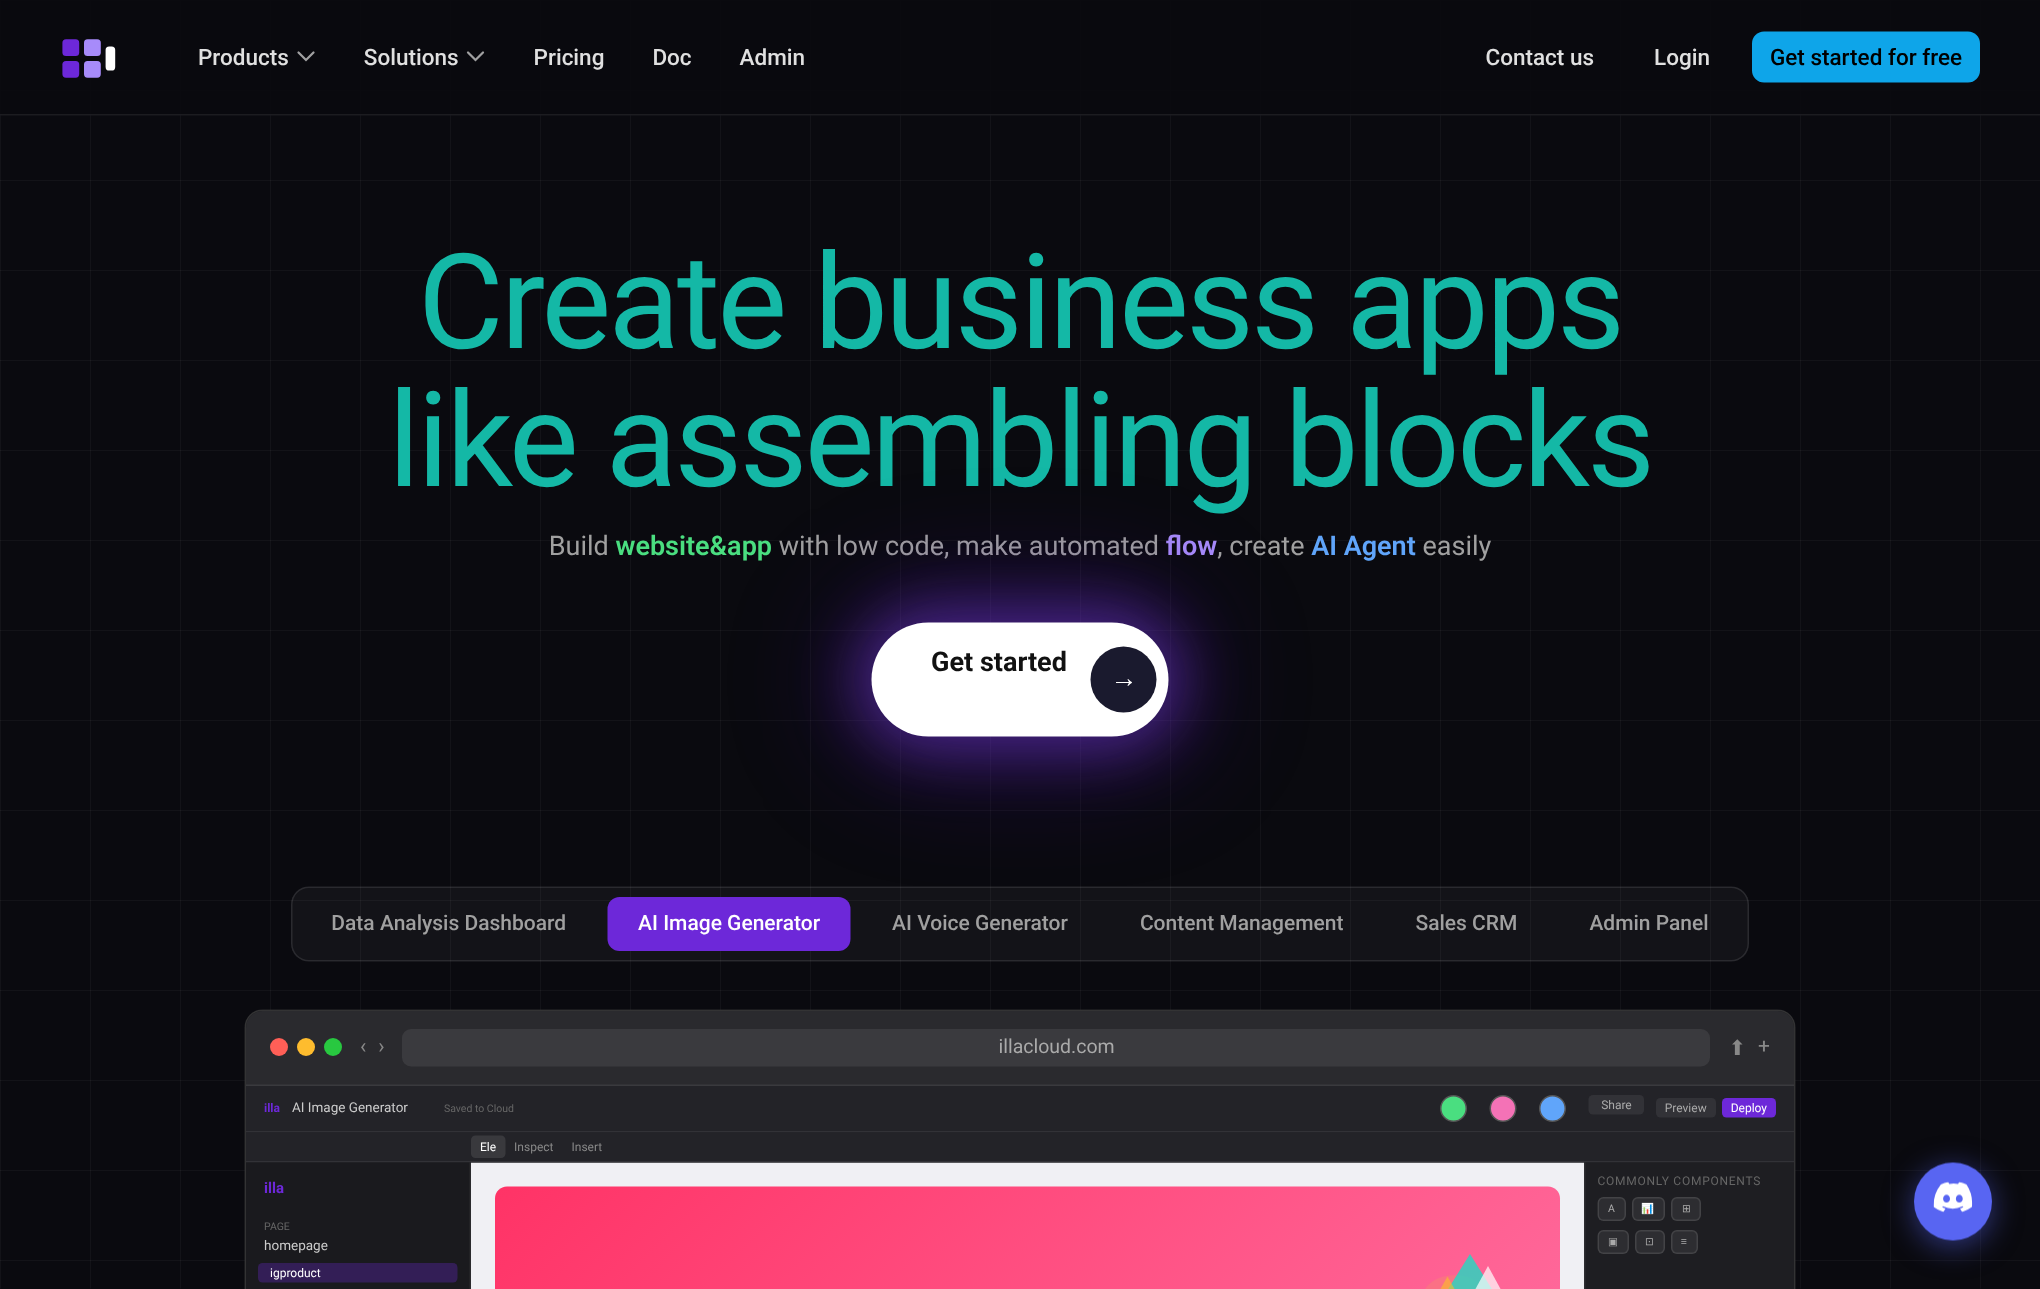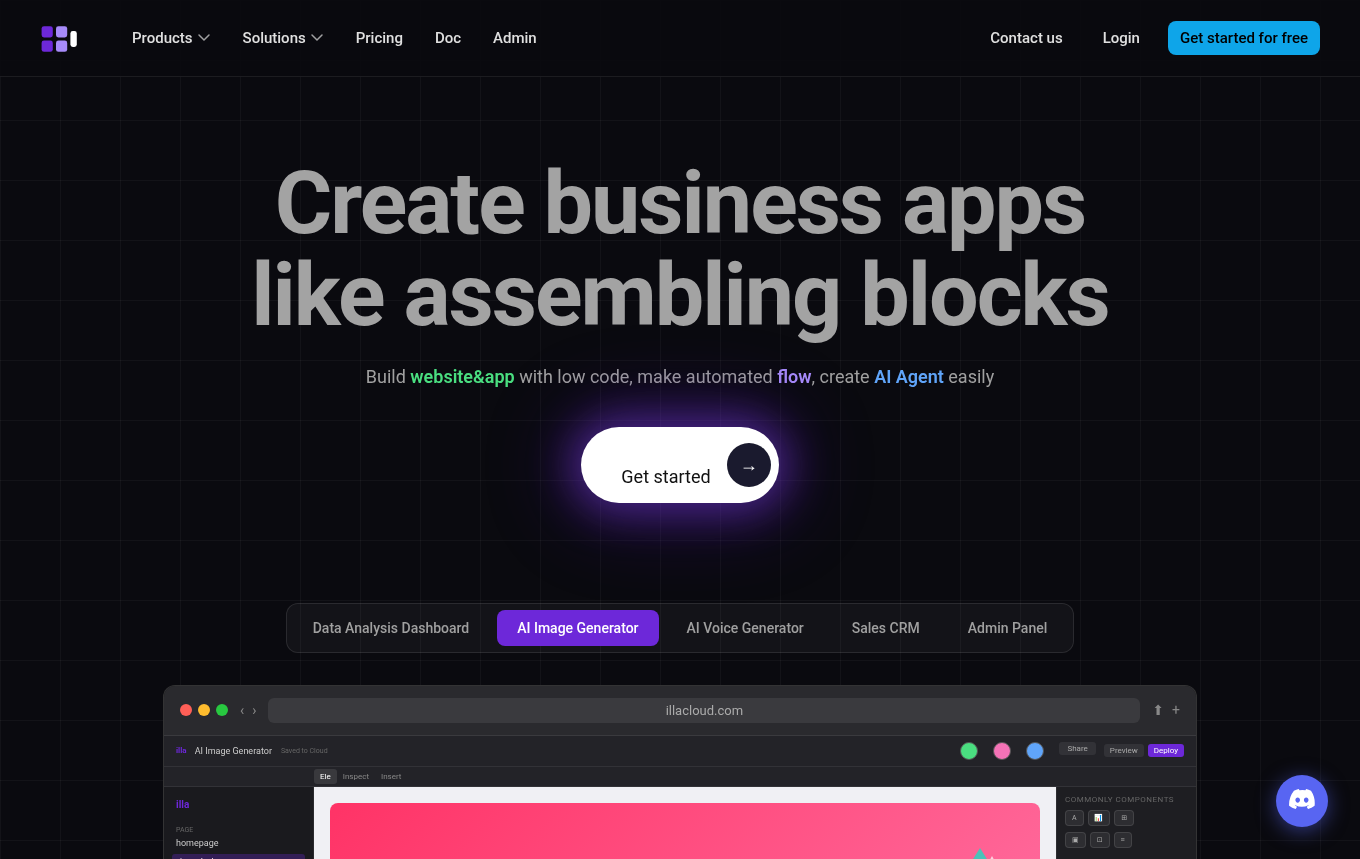--- a/index.html
+++ b/index.html
@@ -111,26 +111,26 @@
     
     .hero {
       position: relative;
       z-index: 1;
       text-align: center;
       padding: 80px 40px 40px;
     }
 
     .hero h1 {
       font-size: 88px;
-      font-weight: 700;
+      font-weight: 400;
       line-height: 1.05;
       letter-spacing: -2px;
-      color: #a3a3a3;
+      color: #14b8a6;
       max-width: 1100px;
-      margin: 0 auto 24px;
+      margin: 0 auto 12px;
     }
 
     .hero-sub {
       font-size: 18px;
       color: #a0a0a0;
       margin-bottom: 40px;
     }
 
     .hero-sub .highlight-green {
       color: #4ade80;
@@ -150,28 +150,28 @@
     
     .cta-wrapper {
       display: flex;
       justify-content: center;
       margin-bottom: 60px;
     }
 
     .cta-btn {
       position: relative;
       display: flex;
-      align-items: flex-end;
+      align-items: flex-start;
       gap: 0;
       background: #fff;
       border: none;
       border-radius: 50px;
       padding: 16px 8px 16px 40px;
       font-size: 18px;
-      font-weight: 400;
+      font-weight: 700;
       color: #111;
       cursor: pointer;
       box-shadow: 0 0 40px 10px rgba(120,60,220,0.5), 0 0 80px 20px rgba(80,20,180,0.3);
       text-decoration: none;
     }
 
     .cta-btn-label {
       margin-right: 16px;
     }
 
@@ -580,20 +580,21 @@
       <span class="cta-btn-arrow">→</span>
     </a>
   </div>
 </section>
 
 <div class="tabs-section">
   <div class="tabs-row">
     <div class="tab-item">Data Analysis Dashboard</div>
     <div class="tab-item active">AI Image Generator</div>
     <div class="tab-item">AI Voice Generator</div>
+    <div class="tab-item">Content Management</div>
     <div class="tab-item">Sales CRM</div>
     <div class="tab-item">Admin Panel</div>
   </div>
 </div>
 
 <div class="preview-section">
   <div class="preview-window">
 
     <div class="window-chrome">
       <div class="window-dots">
@@ -608,21 +609,21 @@
       <div class="address-bar">illacloud.com</div>
       <div class="window-actions">
         <span>⬆</span>
         <span>+</span>
       </div>
     </div>
 
     <div class="preview-app-bar">
       <div class="app-bar-logo">illa</div>
       <div class="app-bar-title">AI Image Generator</div>
-      <div style="font-size:7px;color:#666;margin-left:1px;">Saved to Cloud</div>
+      <div style="font-size:7px;color:#666;margin-left:16px;">Saved to Cloud</div>
       <div class="app-bar-spacer"></div>
       <div class="preview-top-bar" style="background:transparent;border:none;padding:0;">
         <div class="avatar-circle av1"></div>
         <div class="avatar-circle av2"></div>
         <div class="avatar-circle av3"></div>
         <div class="share-btn-sm">Share</div>
       </div>
       <div class="app-bar-btns">
         <div class="app-bar-btn">Preview</div>
         <div class="app-bar-btn purple">Deploy</div>

